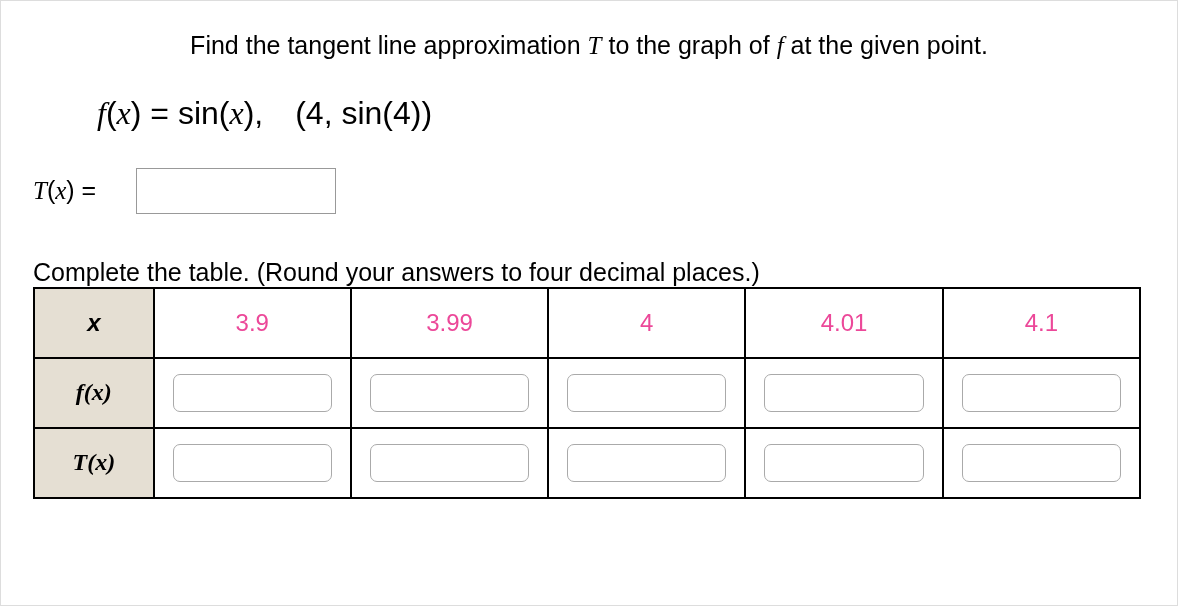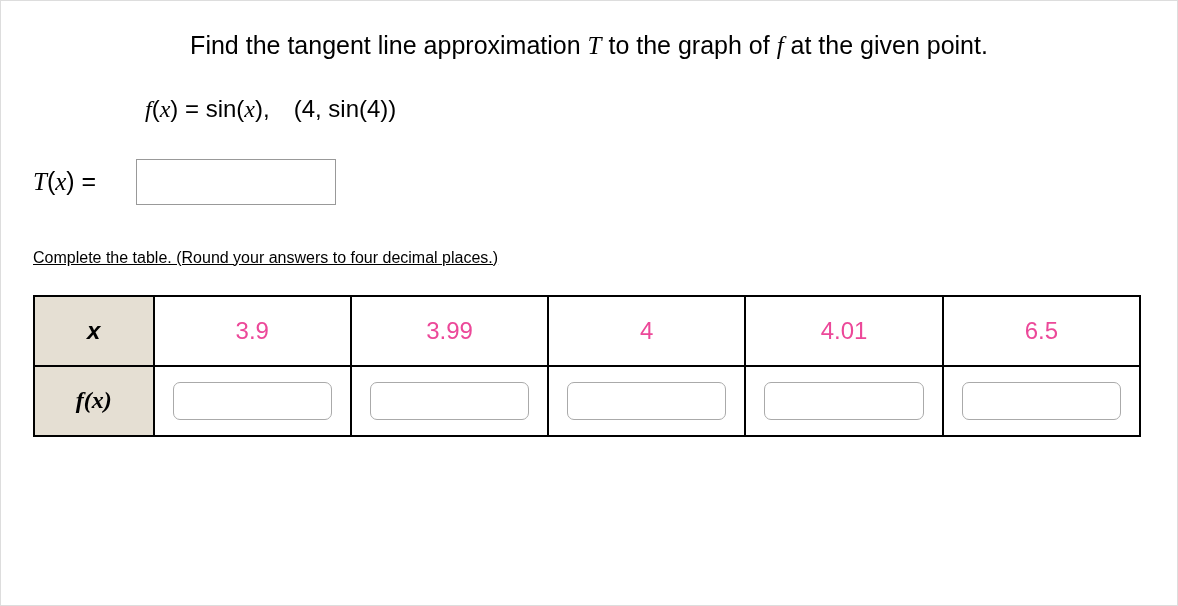--- a/index.html
+++ b/index.html
@@ -15,45 +15,43 @@
     height: 606px;
   }
   .prompt {
     font-size: 25px;
     margin-bottom: 32px;
     line-height: 1.3;
     text-align: center;
   }
   .prompt .italic { font-style: italic; font-family: Georgia, serif; }
   .equation-line {
-    font-size: 24px;
-    margin-left: 112px;
+    font-size: 32px;
+    margin-left: 64px;
     margin-bottom: 36px;
   }
   .equation-line .fn { font-family: Georgia, serif; font-style: italic; }
   .tx-line {
     display: flex;
     align-items: center;
     margin-bottom: 44px;
     font-size: 25px;
     gap: 28px;
   }
   .tx-label { font-family: Georgia, serif; font-style: italic; }
   .tx-input {
     width: 200px;
     height: 46px;
     border: 1px solid #999;
     margin-left: 12px;
     font-size: 22px;
     padding: 4px 8px;
   }
   .sub-prompt {
-    font-size: 16px;
-    margin-bottom: 28px;
-    text-decoration: underline;
+    font-size: 25px;
   }
   table {
     border-collapse: collapse;
     width: 1108px;
   }
   th, td {
     border: 2px solid #000;
     text-align: center;
     vertical-align: middle;
     height: 70px;
@@ -105,24 +103,32 @@
 <div class="sub-prompt">Complete the table. (Round your answers to four decimal places.)</div>
 
 <table>
   <tbody>
       <tr>
     <th class="rowhead x-head">x</th>
     <td class="xval">3.9</td>
     <td class="xval">3.99</td>
     <td class="xval">4</td>
     <td class="xval">4.01</td>
-    <td class="xval">6.5</td>
+    <td class="xval">4.1</td>
   </tr>
   <tr>
     <th class="rowhead">f(x)</th>
+    <td class="input-cell"><input class="cell-input" type="text" style=""></td>
+    <td class="input-cell"><input class="cell-input" type="text" style=""></td>
+    <td class="input-cell"><input class="cell-input" type="text" style=""></td>
+    <td class="input-cell"><input class="cell-input" type="text" style=""></td>
+    <td class="input-cell"><input class="cell-input" type="text" style=""></td>
+  </tr>
+  <tr>
+    <th class="rowhead">T(x)</th>
     <td class="input-cell"><input class="cell-input" type="text" style=""></td>
     <td class="input-cell"><input class="cell-input" type="text" style=""></td>
     <td class="input-cell"><input class="cell-input" type="text" style=""></td>
     <td class="input-cell"><input class="cell-input" type="text" style=""></td>
     <td class="input-cell"><input class="cell-input" type="text" style=""></td>
   </tr>
 </tbody>
   </table>
 
 </body></html>

